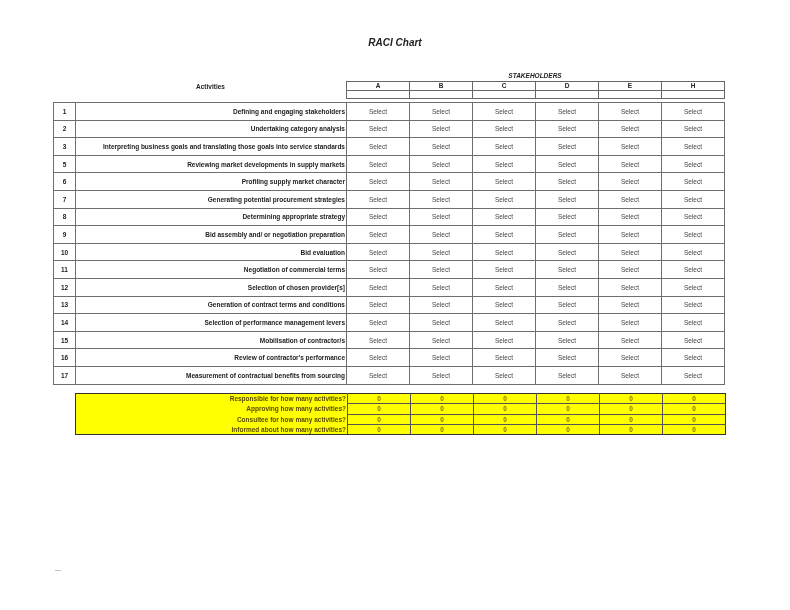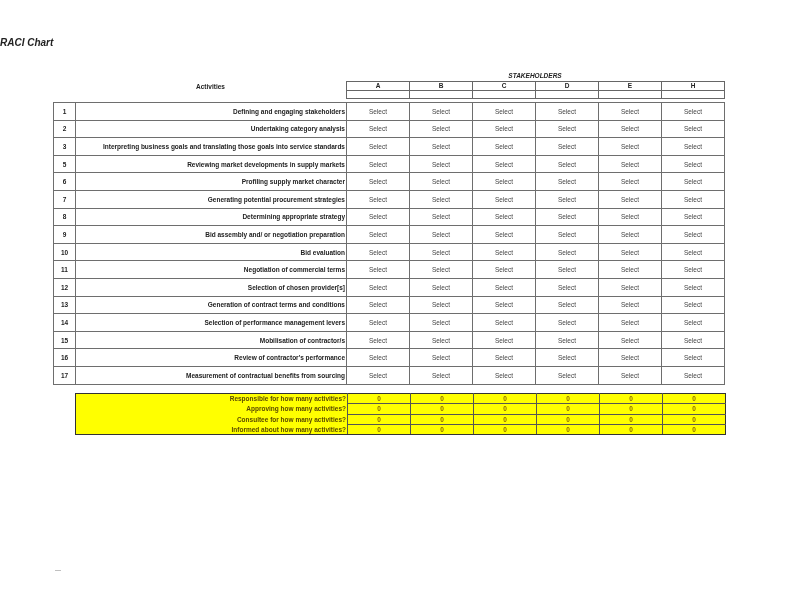--- a/index.html
+++ b/index.html
@@ -1,21 +1,21 @@
 <!DOCTYPE html>
 <html><head>
 <meta charset="utf-8">
 <style>
   html, body { margin:0; padding:0; }
   body {
     width:790px; height:610px; background:#ffffff; position:relative; overflow:hidden;
     font-family:"Liberation Sans", "DejaVu Sans", sans-serif; color:#1a1a1a;
   }
   .title {
-    position:absolute; left:0; width:790px; top:37px; 
+    position:absolute; left:0; width:790px; top:37px; text-align:center;
     font-size:10px; font-weight:bold; font-style:italic; color:#222;
   }
   .stake-title {
     position:absolute; left:472px; width:126px; top:72px; text-align:center;
     font-size:6.5px; font-weight:bold; font-style:italic; color:#222;
   }
   .activities-label {
     position:absolute; left:75px; width:271px; top:83px; text-align:center;
     font-size:6.5px; font-weight:bold; color:#222;
   }

